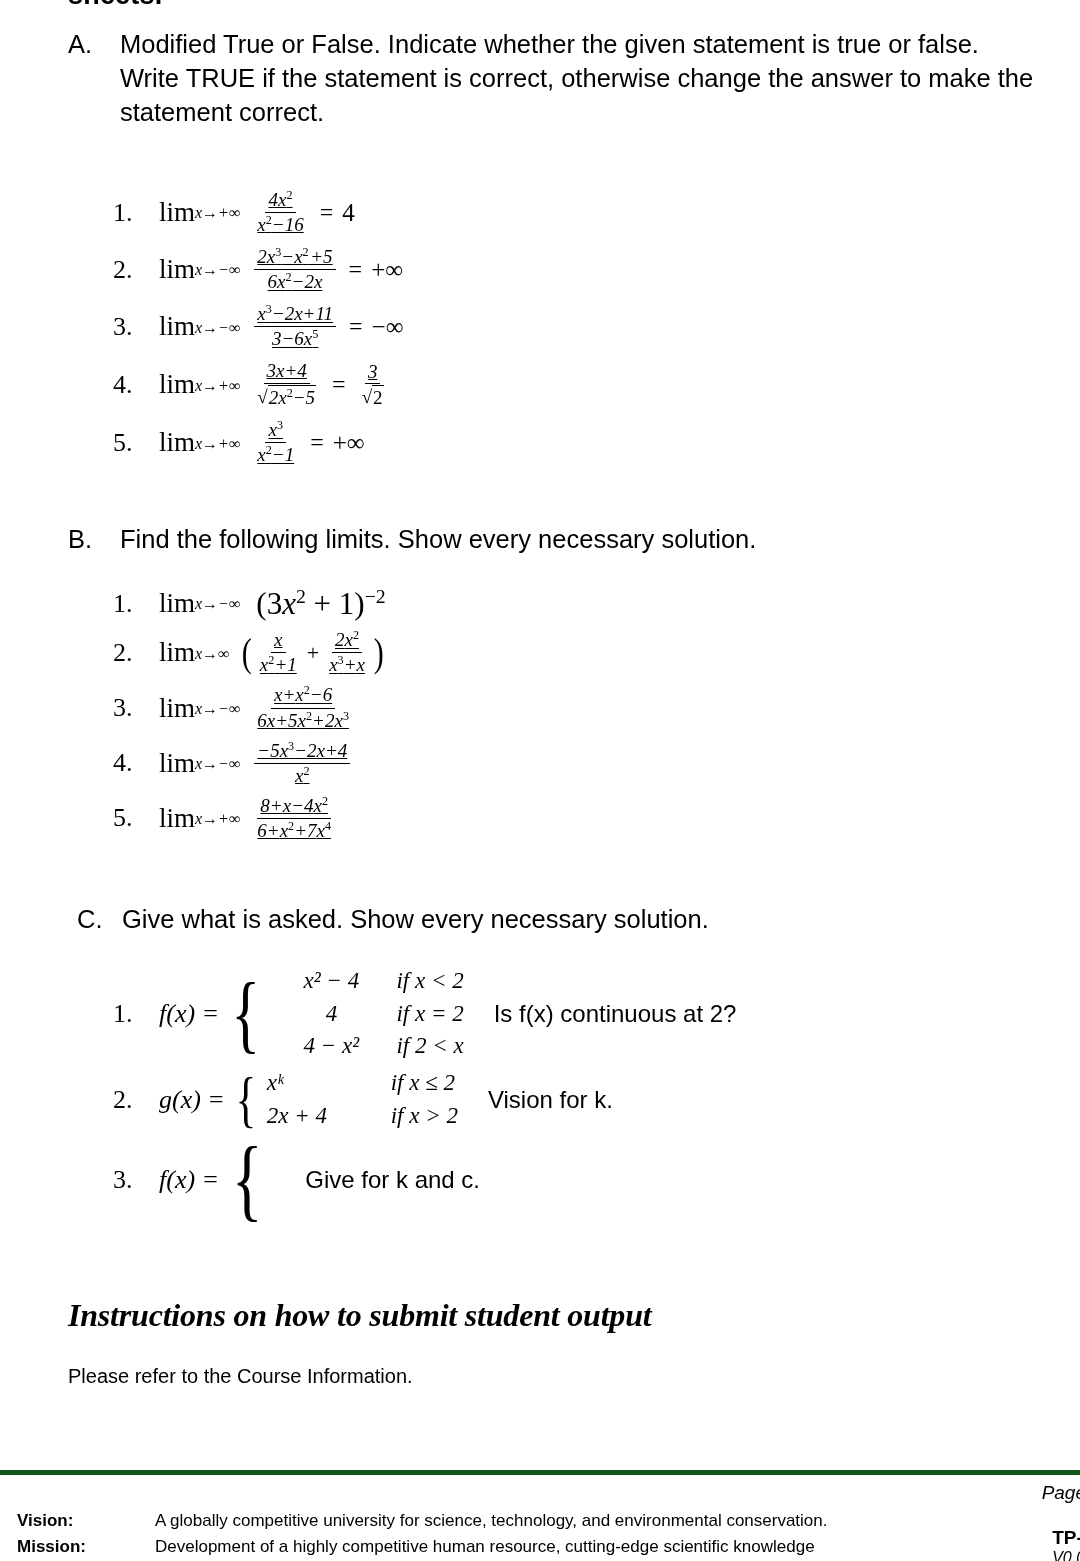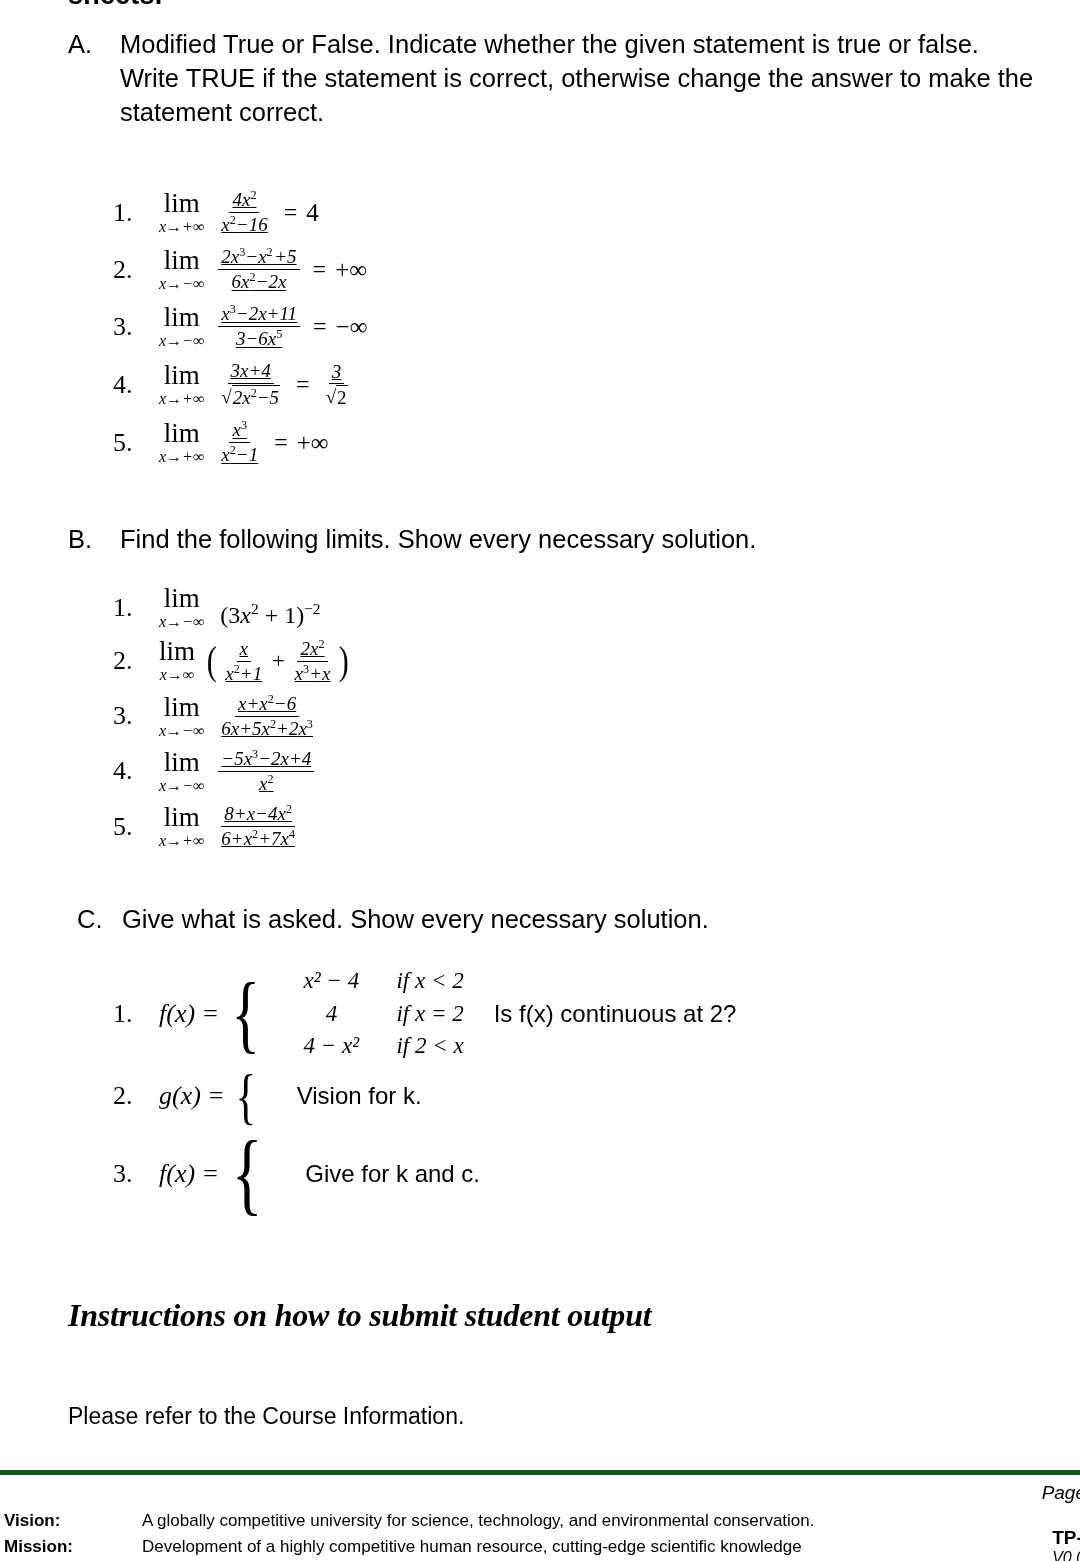--- a/index.html
+++ b/index.html
@@ -66,21 +66,20 @@
     white-space: nowrap;
   }
   .num {
     width: 46px;
     flex: 0 0 46px;
     font-family: "Liberation Serif", serif;
     font-size: 26px;
   }
   .lim {
     display: inline-flex;
-    flex-direction: column;
     align-items: center;
     justify-content: center;
     margin-right: 10px;
   }
   .lim .op { font-size: 27px; line-height: 1; }
   .lim .sub {
     font-size: 16px;
     font-style: italic;
     line-height: 1.1;
     margin-top: 1px;
@@ -166,22 +165,21 @@
     position: absolute;
     left: 68px;
     font-size: 32px;
     font-style: italic;
     font-weight: 700;
     letter-spacing: -.2px;
   }
   .instr-body {
     position: absolute;
     left: 68px;
-    font-size: 23px;
-    margin-top: 38px;
+    font-size: 20px;
   }
 
   
   .footer-rule {
     position: absolute;
     left: 0;
     width: 1080px;
     height: 5px;
     background: #14571a;
   }
@@ -197,21 +195,21 @@
     left: 0;
     width: 1080px;
     font-size: 17px;
     line-height: 1.52;
   }
   .fr { display: flex; }
   .fr .lbl {
     width: 138px;
     flex: 0 0 138px;
     font-weight: 700;
-    padding-left: 4px;
+    padding-left: 17px;
   }
   .fr .val { flex: 1; }
   .footer-code {
     position: absolute;
     right: -14px;
     text-align: left;
     white-space: nowrap;
   }
   .footer-code .tp { font-size: 19px; font-weight: 700; }
   .footer-code .ver { font-size: 16px; font-style: italic; }
@@ -324,21 +322,21 @@
   </div>
 
   <div class="mathlist" style="top:585px;">
 
     <div class="mathrow" style="margin-bottom:6px;">
       <span class="num">1.</span>
       <span class="lim">
         <span class="op">lim</span>
         <span class="sub">x→−∞</span>
       </span>
-      <span style="font-size:24px;margin-left:6px;margin-top:13px;">
+      <span style="font-size:31px;margin-left:6px;">
         (3<span class="it">x</span><sup class="expn">2</sup> + 1)<sup class="expn">−2</sup>
       </span>
     </div>
 
     <div class="mathrow" style="margin-bottom:6px;">
       <span class="num">2.</span>
       <span class="lim">
         <span class="op">lim</span>
         <span class="sub">x→∞</span>
       </span>
@@ -419,20 +417,30 @@
           <span class="pw-cond">if 2 &lt; x</span>
         </span>
       </span>
       <span class="pw-tail">Is f(x) continuous at 2?</span>
     </div>
 
     <div class="pw-row" style="margin-bottom:4px;">
       <span class="num">2.</span>
       <span class="pw-lhs">g(x) =</span>
       <span class="brace" style="font-size:62px;">{</span>
+      <span class="pw-cases">
+        <span class="pw-case">
+          <span class="pw-val" style="text-align:left;">xᵏ</span>
+          <span class="pw-cond">if x ≤ 2</span>
+        </span>
+        <span class="pw-case">
+          <span class="pw-val" style="text-align:left;">2x + 4</span>
+          <span class="pw-cond">if x &gt; 2</span>
+        </span>
+      </span>
       <span class="pw-tail">Vision for k.</span>
     </div>
 
     <div class="pw-row">
       <span class="num">3.</span>
       <span class="pw-lhs">f(x) =</span>
       <span class="brace" style="font-size:92px;">{</span>
       <span class="pw-tail">Give for k and c.</span>
     </div>
   </div>

